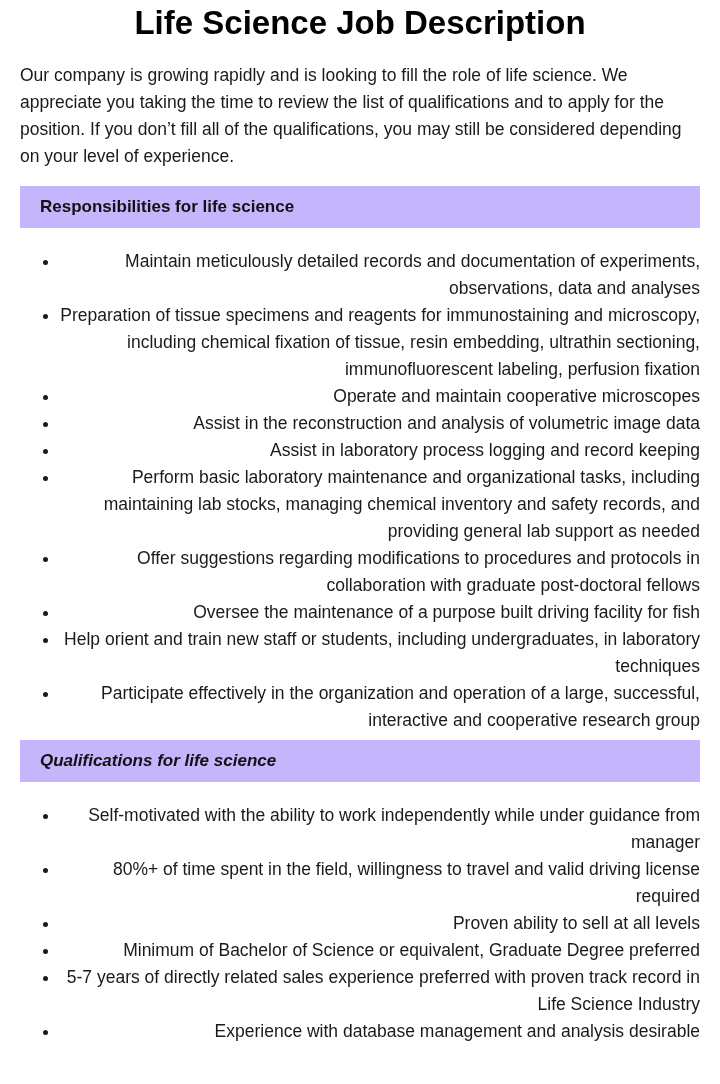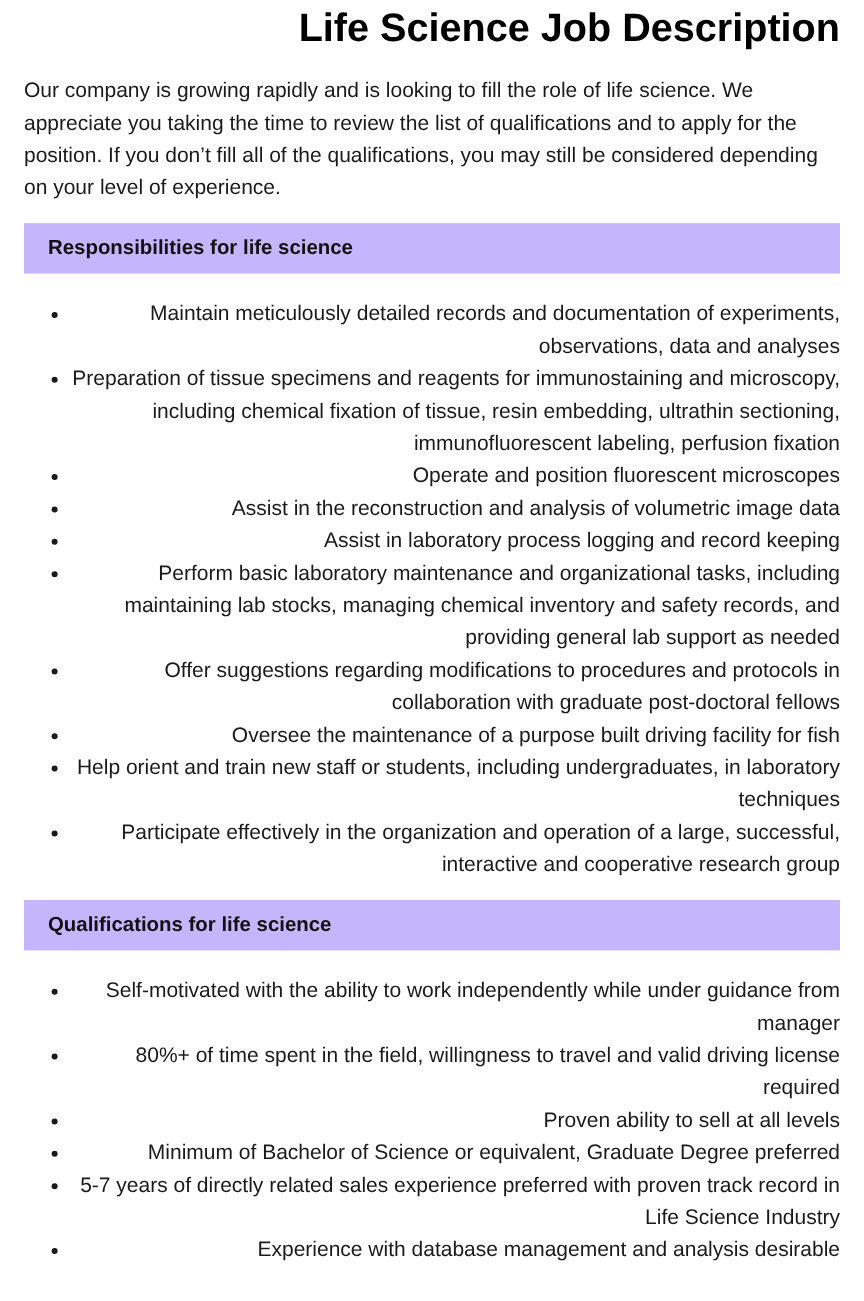--- a/index.html
+++ b/index.html
@@ -4,51 +4,51 @@
 <style>
   html, body { margin: 0; padding: 0; background: #ffffff; }
   body {
     width: 720px; height: 1084px; overflow: hidden;
     font-family: "Liberation Sans", "DejaVu Sans", sans-serif;
     color: #1a1a1a;
   }
   .page { padding: 0 20px 0 20px; }
   h1 {
     margin: 0; padding-top: 3px;
-    text-align: right; font-size: 33px; font-weight: bold;
+    text-align: center; font-size: 33px; font-weight: bold;
     line-height: 40px; color: #000;
   }
   .intro {
     margin: 19px 0 0 0; font-size: 17.5px; line-height: 27px; color: #1a1a1a;
   }
   .section-header {
     background: #c4b5fd; height: 42px; box-sizing: border-box;
     padding: 0 20px; display: flex; align-items: center;
     font-size: 17px; font-weight: bold; color: #111;
   }
   .section-header.resp { margin-top: 16px; }
-  .section-header.qual { margin-top: 16px; }
+  .section-header.qual { margin-top: 6px; font-style: italic; }
   ul {
     margin: 20px 0 0 0; padding: 0 0 0 40px;
     font-size: 17.5px; line-height: 27px; text-align: right;
   }
   li { margin: 0; padding: 0; }
 </style>
 </head>
 <body>
 
 <div class="page">
   <h1>Life Science Job Description</h1>
   <p class="intro">Our company is growing rapidly and is looking to fill the role of life science. We appreciate you taking the time to review the list of qualifications and to apply for the position. If you don’t fill all of the qualifications, you may still be considered depending on your level of experience.</p>
 
   <div class="section-header resp">Responsibilities for life science</div>
   <ul>
     <li>Maintain meticulously detailed records and documentation of experiments, observations, data and analyses</li>
     <li>Preparation of tissue specimens and reagents for immunostaining and microscopy, including chemical fixation of tissue, resin embedding, ultrathin sectioning, immunofluorescent labeling, perfusion fixation</li>
-    <li>Operate and position fluorescent microscopes</li>
+    <li>Operate and maintain cooperative microscopes</li>
     <li>Assist in the reconstruction and analysis of volumetric image data</li>
     <li>Assist in laboratory process logging and record keeping</li>
     <li>Perform basic laboratory maintenance and organizational tasks, including maintaining lab stocks, managing chemical inventory and safety records, and providing general lab support as needed</li>
     <li>Offer suggestions regarding modifications to procedures and protocols in collaboration with graduate post-doctoral fellows</li>
     <li>Oversee the maintenance of a purpose built driving facility for fish</li>
     <li>Help orient and train new staff or students, including undergraduates, in laboratory techniques</li>
     <li>Participate effectively in the organization and operation of a large, successful, interactive and cooperative research group</li>
   </ul>
 
   <div class="section-header qual">Qualifications for life science</div>

